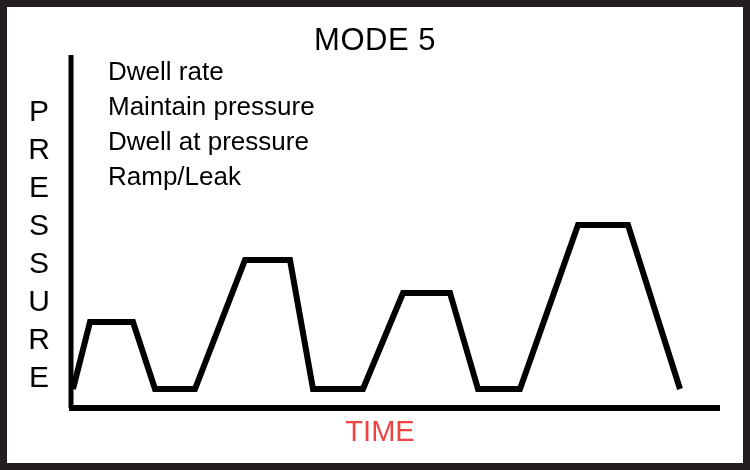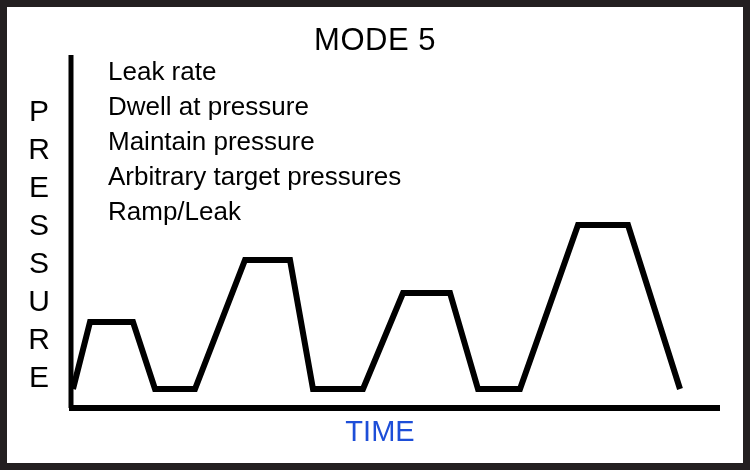--- a/index.html
+++ b/index.html
@@ -84,21 +84,21 @@
     font-family: "Liberation Sans", sans-serif;
   }
   
   .x-axis-label {
     position: absolute;
     left: 270px;
     top: 415px;
     width: 220px;
     text-align: center;
     font-size: 29px;
-    color: #1d4ed8;
+    color: #ef4444;
     font-family: "Liberation Sans", sans-serif;
     white-space: nowrap;
   }
 </style>
 </head>
 <body>
 
 <div id="screenshot">
   <div class="frame"></div>
 
@@ -108,24 +108,23 @@
       <line x1="71" y1="55" x2="71" y2="408" stroke="#000000" stroke-width="5"></line>
 
       <line x1="69" y1="408" x2="720" y2="408" stroke="#000000" stroke-width="6"></line>
 
       <polyline points="73,389 90,322 133,322 155,389 195,389 245,260 290,260 313,389 363,389 403,293 450,293 478,389 520,389 578,225 628,225 680,389" fill="none" stroke="#000000" stroke-width="6" stroke-linejoin="miter" stroke-linecap="butt"></polyline>
     </svg>
 
     <div class="title">MODE 5</div>
 
     <div class="feature-list">
-      <div class="feature-item">Leak rate</div>
+      <div class="feature-item">Dwell rate</div>
+      <div class="feature-item">Maintain pressure</div>
       <div class="feature-item">Dwell at pressure</div>
-      <div class="feature-item">Maintain pressure</div>
-      <div class="feature-item">Arbitrary target pressures</div>
       <div class="feature-item">Ramp/Leak</div>
     </div>
 
     <div class="y-axis-label">
       <span class="letter">P</span>
       <span class="letter">R</span>
       <span class="letter">E</span>
       <span class="letter">S</span>
       <span class="letter">S</span>
       <span class="letter">U</span>

